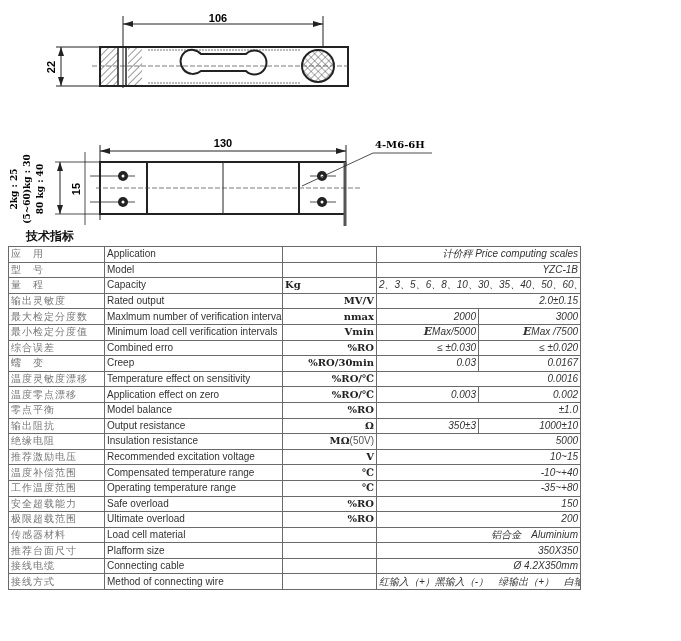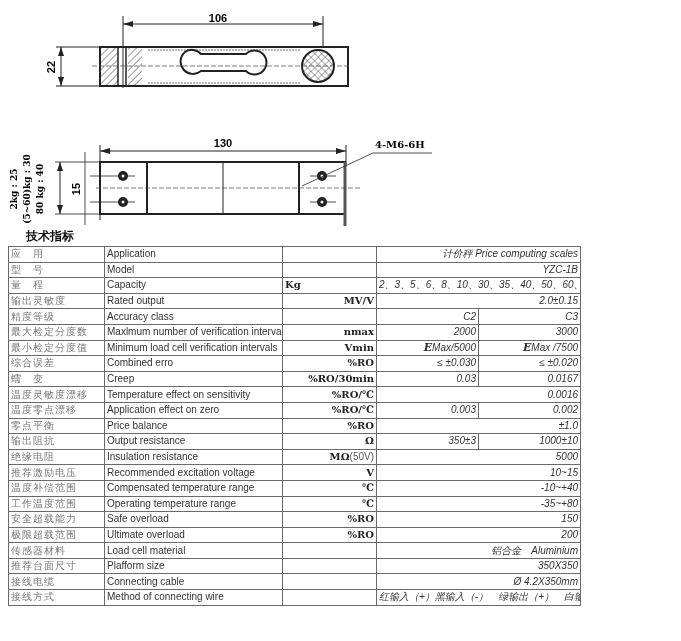--- a/index.html
+++ b/index.html
@@ -125,27 +125,20 @@
         <td class="unit" style="text-align: left;"><span>Kg</span></td>
         <td class="val" colspan="2">2、3、5、6、8、10、30、35、40、50、60、80</td>
       </tr>
       <tr>
         <td class="cn">输出灵敏度</td>
         <td class="en">Rated output</td>
         <td class="unit"><span>MV/V</span></td>
         <td class="val" colspan="2">2.0±0.15</td>
       </tr>
       <tr>
-        <td class="cn">精度等级</td>
-        <td class="en">Accuracy class</td>
-        <td class="unit"></td>
-        <td class="val">C2</td>
-        <td class="val">C3</td>
-      </tr>
-      <tr>
         <td class="cn">最大检定分度数</td>
         <td class="en small">Maxlmum number of verification intervals</td>
         <td class="unit"><span>n</span><span class="sub">max</span></td>
         <td class="val">2000</td>
         <td class="val">3000</td>
       </tr>
       <tr>
         <td class="cn">最小检定分度值</td>
         <td class="en small">Minimum load cell verification intervals</td>
         <td class="unit"><span>V</span><span class="sub">min</span></td>
@@ -174,21 +167,21 @@
       </tr>
       <tr>
         <td class="cn">温度零点漂移</td>
         <td class="en">Application effect on zero</td>
         <td class="unit"><span>%RO/℃</span></td>
         <td class="val">0.003</td>
         <td class="val">0.002</td>
       </tr>
       <tr>
         <td class="cn">零点平衡</td>
-        <td class="en">Price balance</td>
+        <td class="en">Model balance</td>
         <td class="unit"><span>%RO</span></td>
         <td class="val" colspan="2">±1.0</td>
       </tr>
       <tr>
         <td class="cn">输出阻抗</td>
         <td class="en">Output resistance</td>
         <td class="unit"><span>Ω</span></td>
         <td class="val">350±3</td>
         <td class="val">1000±10</td>
       </tr>

